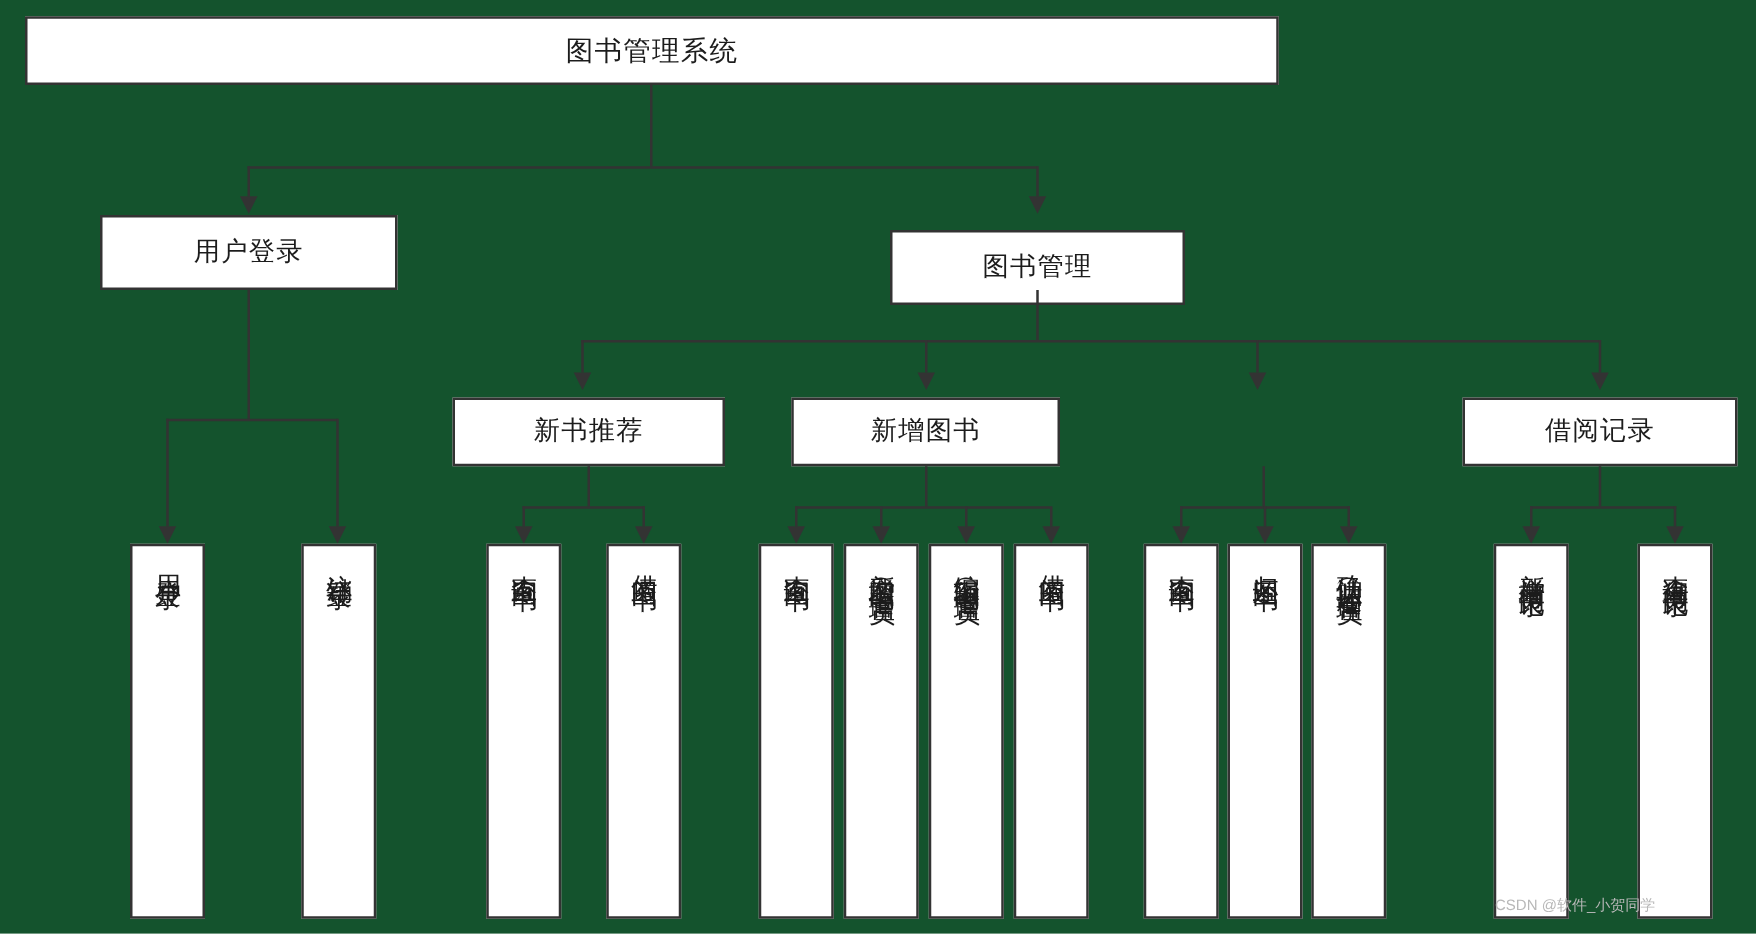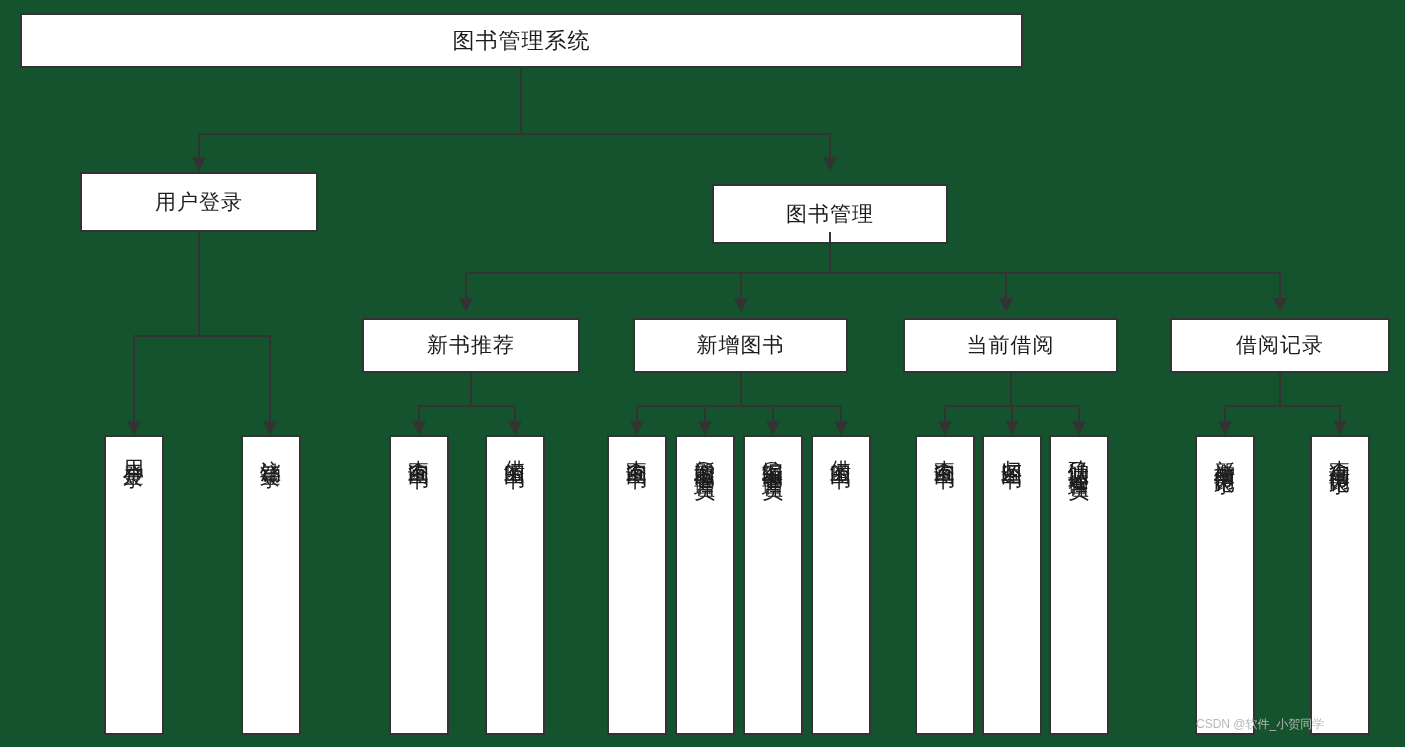--- a/index.html
+++ b/index.html
@@ -126,23 +126,20 @@
   <div class="arrow" style="left:734px; top:298px;"></div>
   <div class="arrow" style="left:999px; top:298px;"></div>
   <div class="arrow" style="left:1273px; top:298px;"></div>
 
   <div class="node horiz" style="left:362px; top:318px; width:218px; height:55px;">
     <span class="label">新书推荐</span>
   </div>
   <div class="node horiz" style="left:633px; top:318px; width:215px; height:55px;">
     <span class="label">新增图书</span>
   </div>
-  <div class="node horiz" style="left:903px; top:318px; width:215px; height:55px;">
-    <span class="label">当前借阅</span>
-  </div>
   <div class="node horiz" style="left:1170px; top:318px; width:220px; height:55px;">
     <span class="label">借阅记录</span>
   </div>
 
   <div class="vline" style="left:470px; top:373px; height:32px;"></div>
   <div class="hline" style="left:418px; top:405px; width:98px;"></div>
   <div class="vline" style="left:418px; top:405px; height:16px;"></div>
   <div class="vline" style="left:514px; top:405px; height:16px;"></div>
   <div class="arrow" style="left:412px; top:421px;"></div>
   <div class="arrow" style="left:508px; top:421px;"></div>

